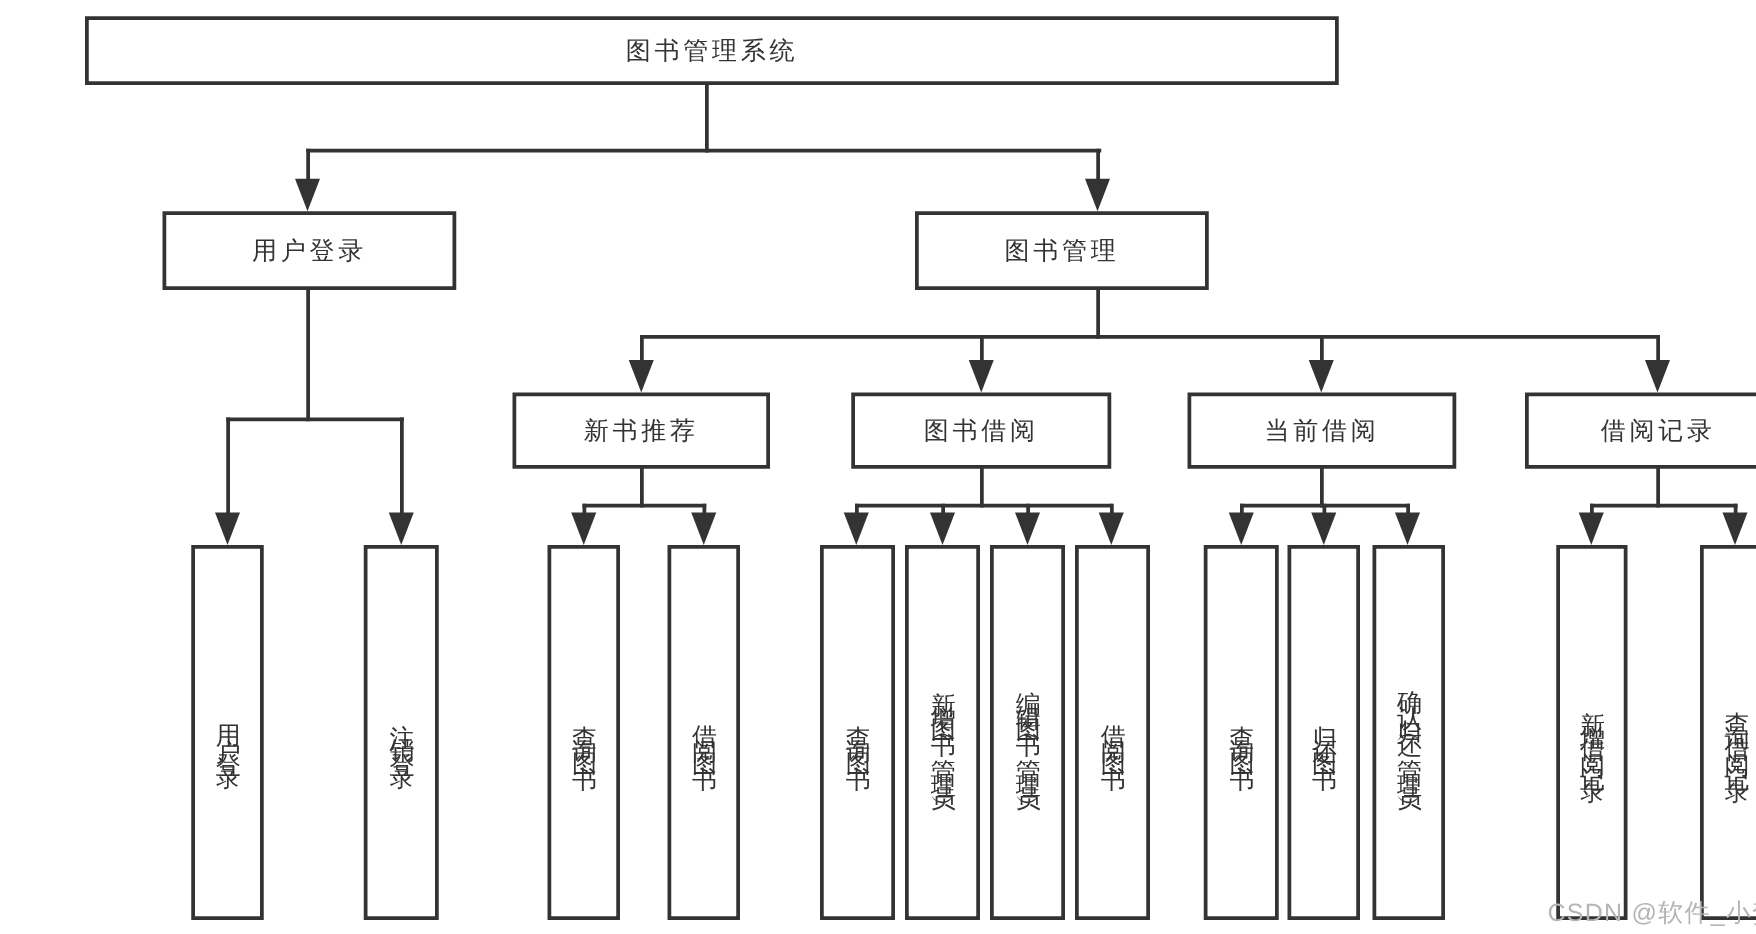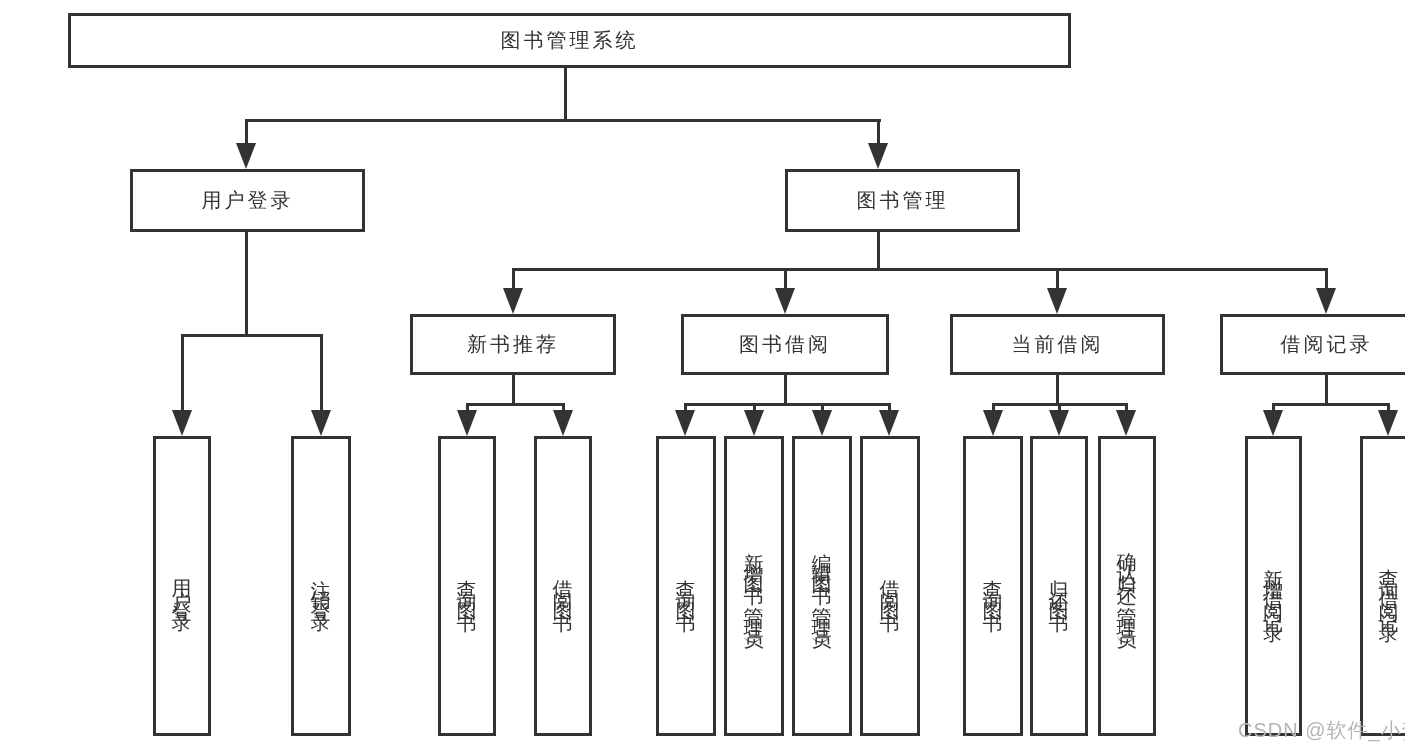--- a/index.html
+++ b/index.html
@@ -65,21 +65,21 @@
   <div class="box hbox" style="left:20px;top:13px;width:1003px;height:55px;">图书管理系统</div>
 
   <div class="vline" style="left:516px;top:66px;height:56px;"></div>
   <div class="hline" style="left:197px;top:119px;width:636px;"></div>
   <div class="vline" style="left:197px;top:119px;height:28px;"></div>
   <div class="ah" style="left:188px;top:143px;"></div>
   <div class="vline" style="left:829px;top:119px;height:28px;"></div>
   <div class="ah" style="left:820px;top:143px;"></div>
 
   <div class="box hbox" style="left:82px;top:169px;width:235px;height:63px;">用户登录</div>
-  <div class="box hbox" style="left:737px;top:169px;width:235px;height:63px;">图书管理</div>
+  <div class="box hbox" style="left:684px;top:169px;width:235px;height:63px;">图书管理</div>
 
   <div class="vline" style="left:197px;top:231px;height:106px;"></div>
   <div class="hline" style="left:133px;top:334px;width:142px;"></div>
   <div class="vline" style="left:133px;top:334px;height:80px;"></div>
   <div class="ah" style="left:124px;top:410px;"></div>
   <div class="vline" style="left:272px;top:334px;height:80px;"></div>
   <div class="ah" style="left:263px;top:410px;"></div>
 
   <div class="vline" style="left:829px;top:231px;height:40px;"></div>
   <div class="hline" style="left:464px;top:268px;width:816px;"></div>

